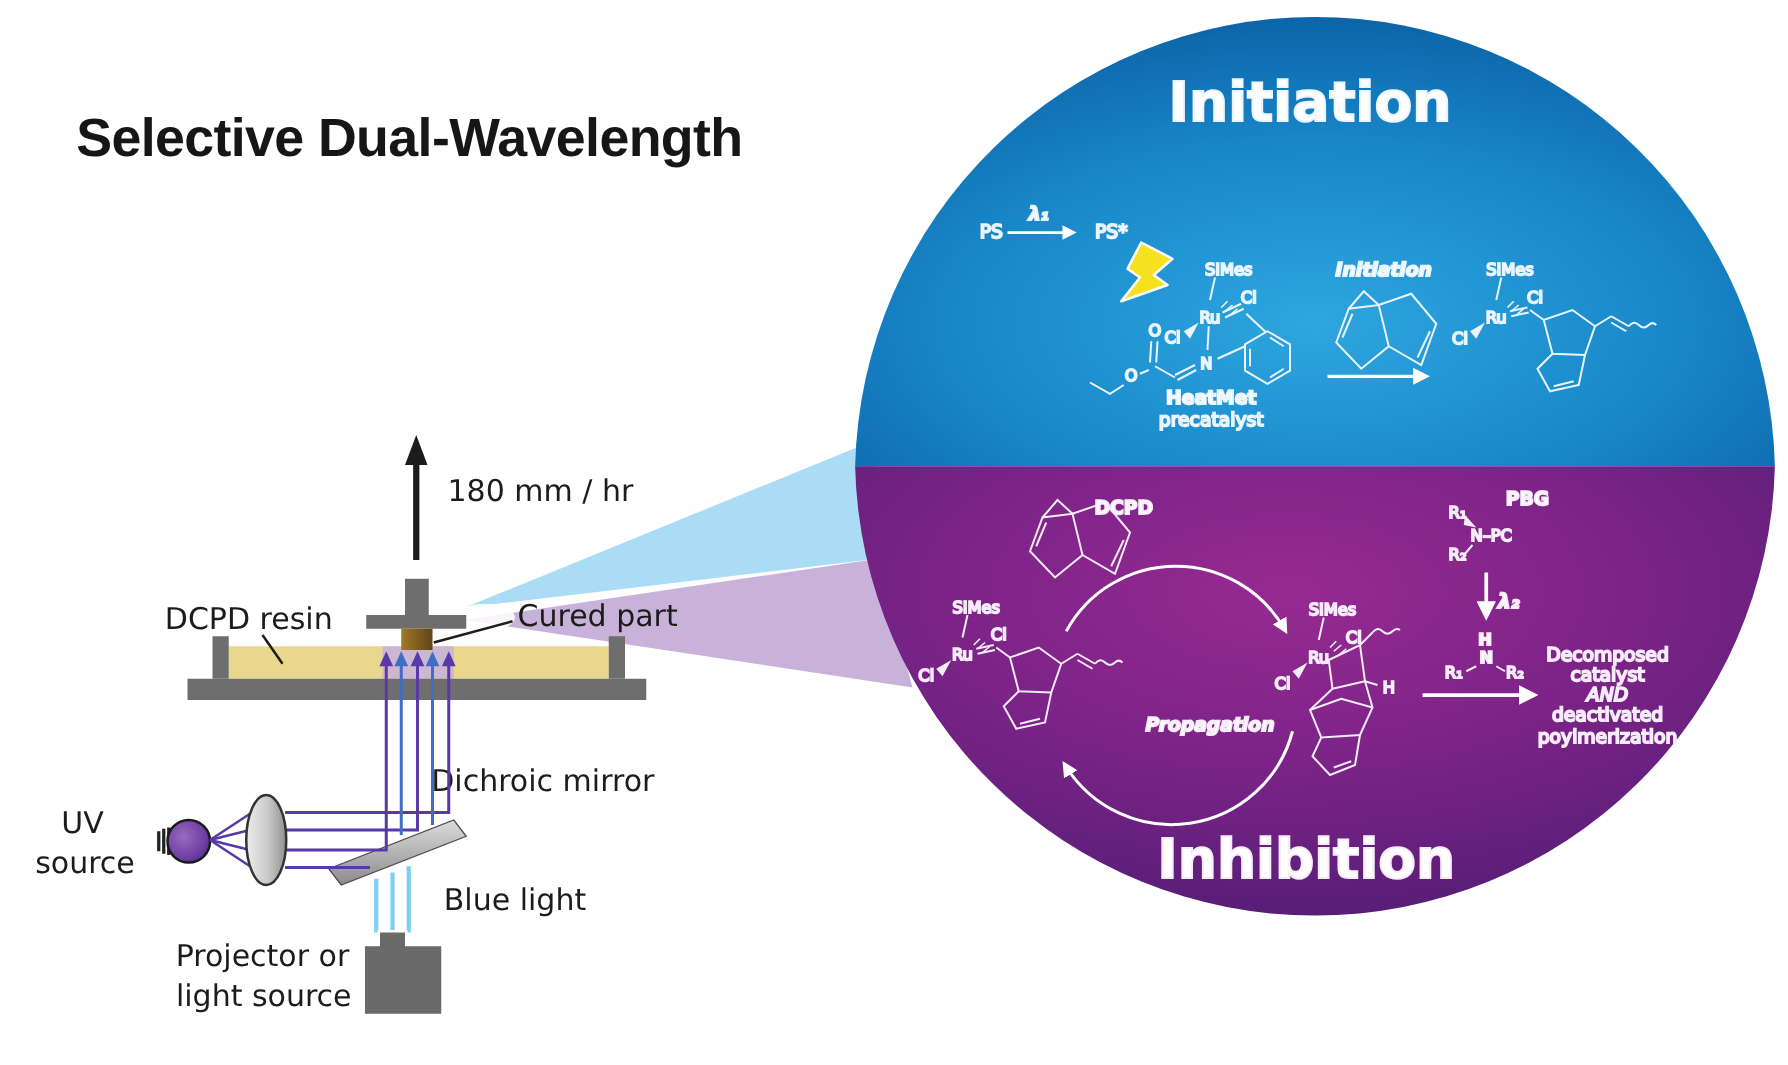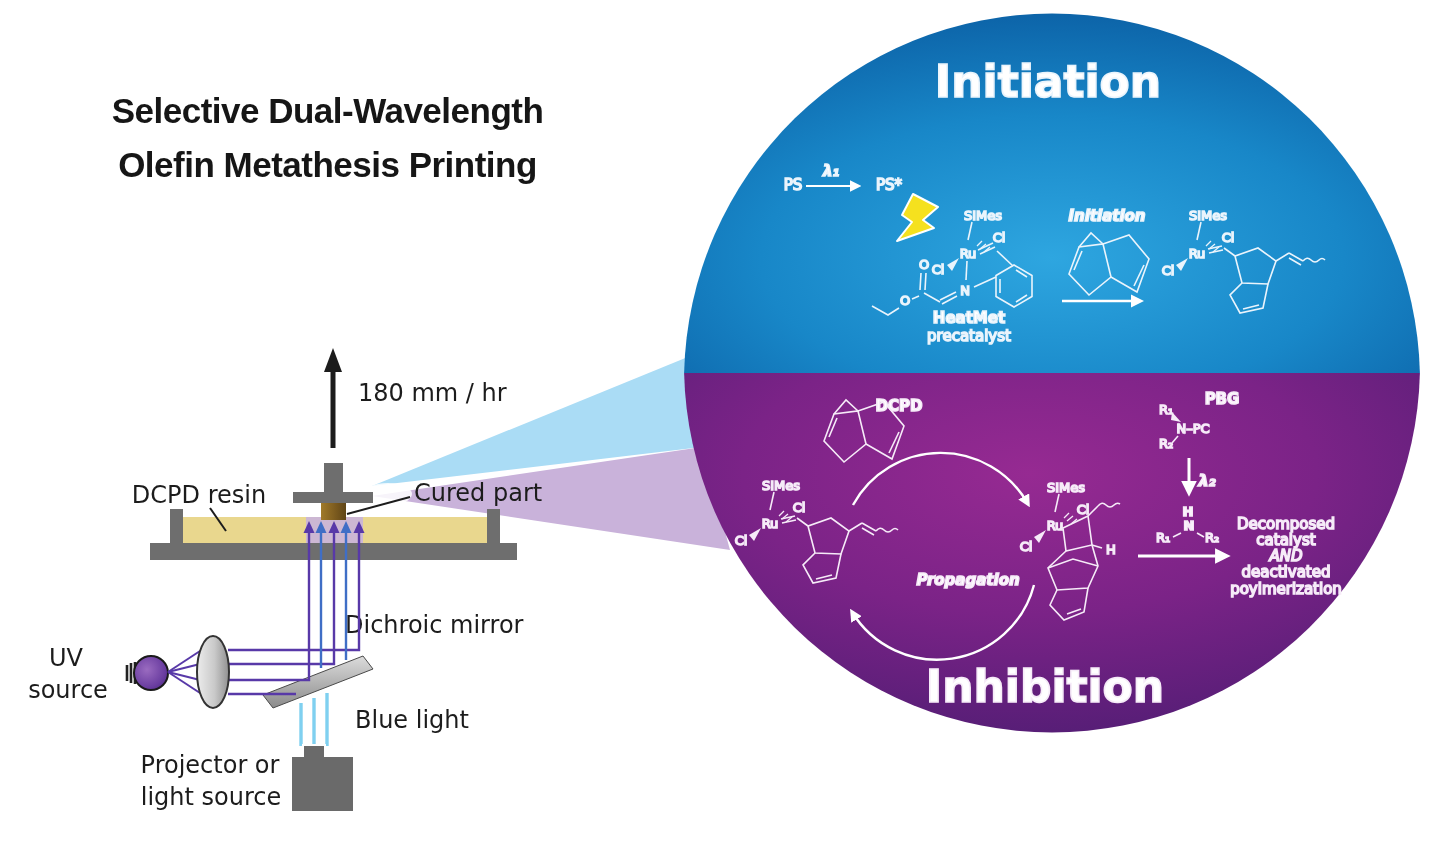--- a/index.html
+++ b/index.html
@@ -1,40 +1,39 @@
 <!DOCTYPE html>
 <html><head>
 <meta charset="utf-8">
 <style>
   html,body{margin:0;padding:0;background:#ffffff;}
   .canvas{position:relative;width:1430px;height:852px;background:#fff;overflow:hidden;
           font-family:"Liberation Sans",sans-serif;}
   .title{position:absolute;left:5px;top:84px;width:645px;text-align:center;
-         font-weight:bold;font-size:35px;line-height:54px;color:#161616;letter-spacing:-0.5px;}
+         font-weight:bold;font-size:43px;line-height:54px;color:#161616;letter-spacing:-0.5px;}
   .title span{display:block;}
   svg{position:absolute;left:0;top:0;}
   svg text{font-family:"DejaVu Sans","Liberation Sans",sans-serif;}
   .blk{fill:#1c1c1c;font-size:24px;}
   .chemB{stroke:#eaf4fc;color:#eaf4fc;}
   .chemP{stroke:#f6ebf8;color:#f6ebf8;}
   .cw{fill:#ffffff;}
   .t13{font-size:13px;}
   .t15{font-size:15px;}
   .bold{font-weight:bold;}
   .ital{font-style:italic;}
   .big{font-size:44px;font-weight:bold;}
 </style>
 </head>
 <body>
 
 <div class="canvas">
 
   <div class="title">
     <span>Selective Dual-Wavelength</span>
-    <span>Olefin Metathesis Printing</span>
   </div>
 
   <svg width="1430" height="852" viewBox="0 0 1430 852">
     <defs>
       <radialGradient id="gBlue" cx="50%" cy="68%" r="72%">
         <stop offset="0%" stop-color="#2ea6e0"></stop>
         <stop offset="55%" stop-color="#1887c8"></stop>
         <stop offset="100%" stop-color="#0b5fa4"></stop>
       </radialGradient>
       <radialGradient id="gPurple" cx="47%" cy="28%" r="78%">

